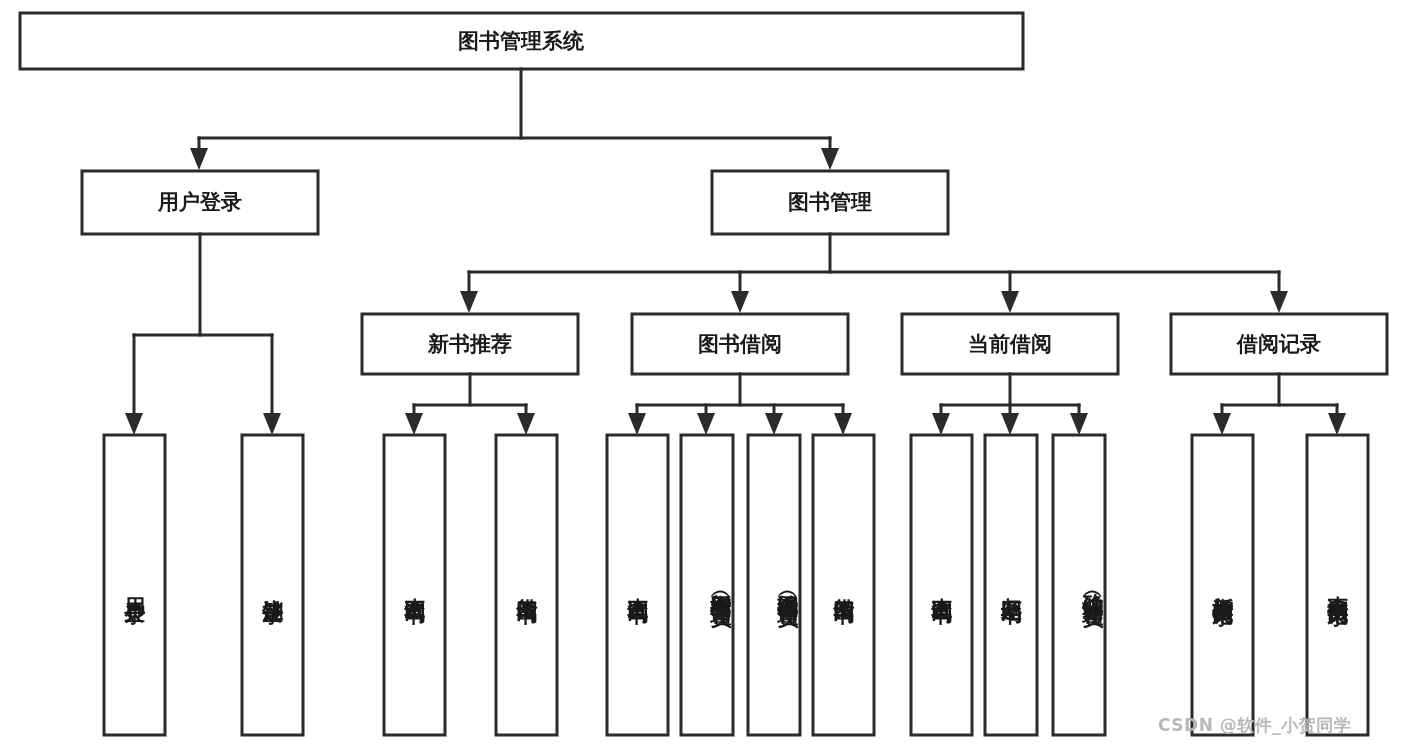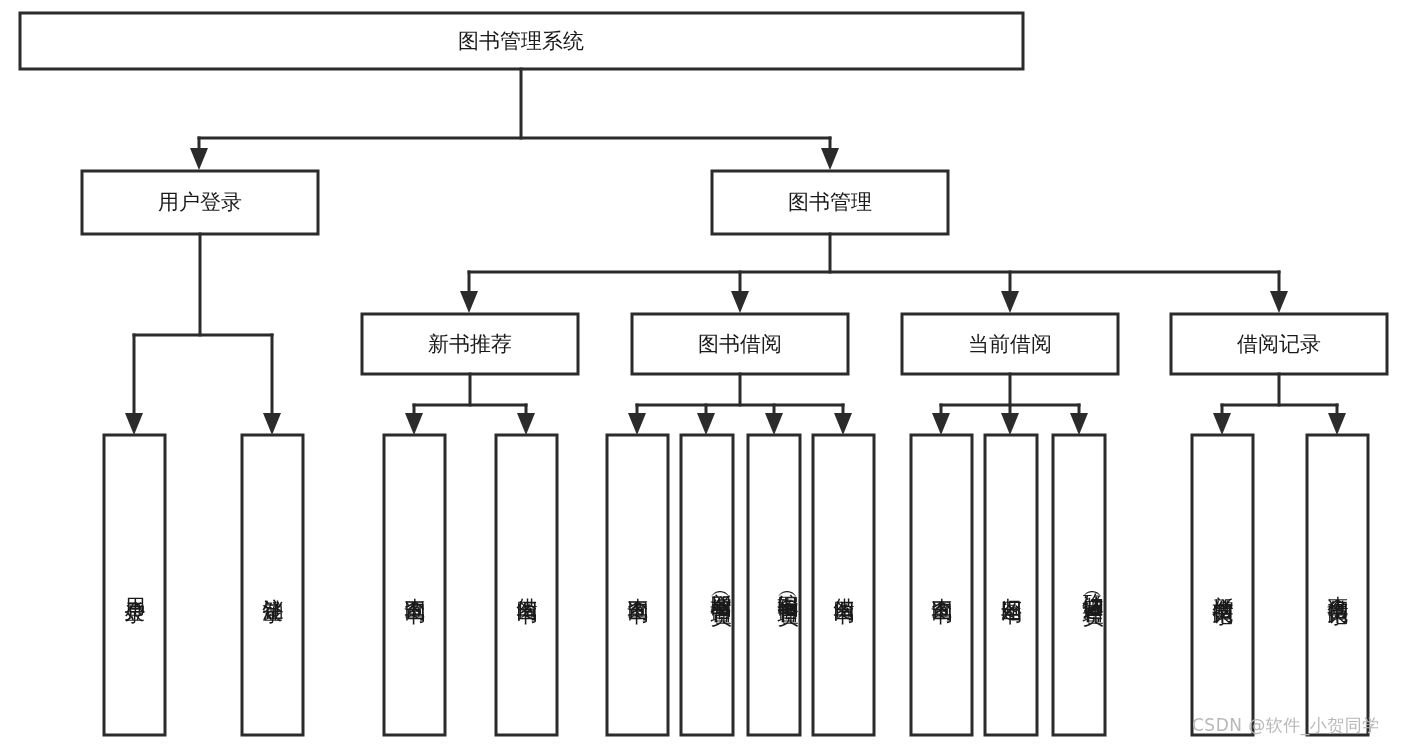--- a/index.html
+++ b/index.html
@@ -11,20 +11,21 @@
     width: 1405px;
     height: 747px;
     font-family: "DejaVu Sans", "Liberation Sans", sans-serif;
     overflow: hidden;
   }
   #diagram-root {
     position: relative;
     width: 1398px;
     height: 747px;
     background: #ffffff;
+    font-weight: bold;
   }
   svg.canvas {
     position: absolute;
     left: 0;
     top: 0;
     width: 1405px;
     height: 747px;
   }
   .node-box {
     fill: #ffffff;
@@ -207,15 +208,15 @@
   <div class="leaf-label" style="left:748px; top:437px; width:52px; height:296px; align-items:flex-start;">编辑图书（管理员）</div>
   <div class="leaf-label" style="left:813px; top:435px; width:61px; height:300px;">借阅图书</div>
 
   <div class="leaf-label" style="left:911px; top:435px; width:61px; height:300px;">查询图书</div>
   <div class="leaf-label" style="left:985px; top:435px; width:52px; height:300px;">归还图书</div>
   <div class="leaf-label" style="left:1053px; top:437px; width:52px; height:296px; align-items:flex-start;">确认归还（管理员）</div>
 
   <div class="leaf-label" style="left:1192px; top:435px; width:61px; height:300px;">新增借阅记录</div>
   <div class="leaf-label" style="left:1307px; top:435px; width:61px; height:300px;">查询借阅记录</div>
 
-  <div class="watermark" style="left:1192px; top:714px;">CSDN @软件_小贺同学</div>
+  <div class="watermark" style="left:1158px; top:714px;">CSDN @软件_小贺同学</div>
 
 </div>
 
 </body></html>

